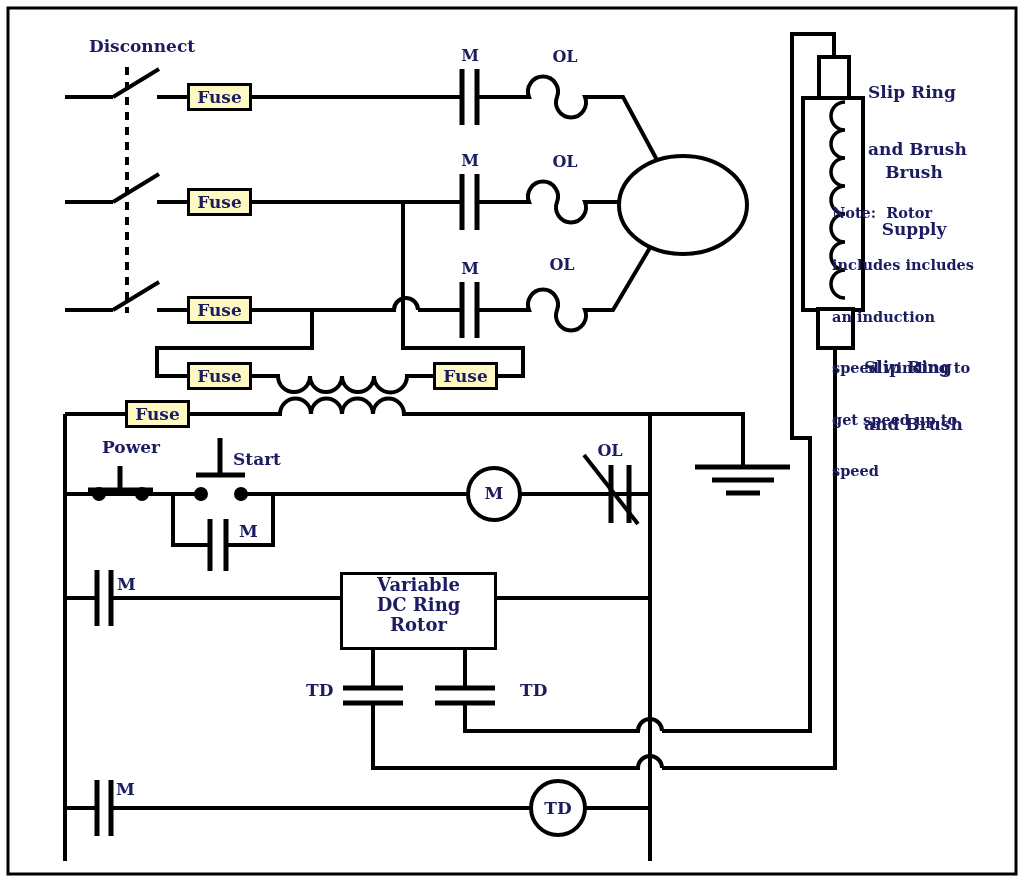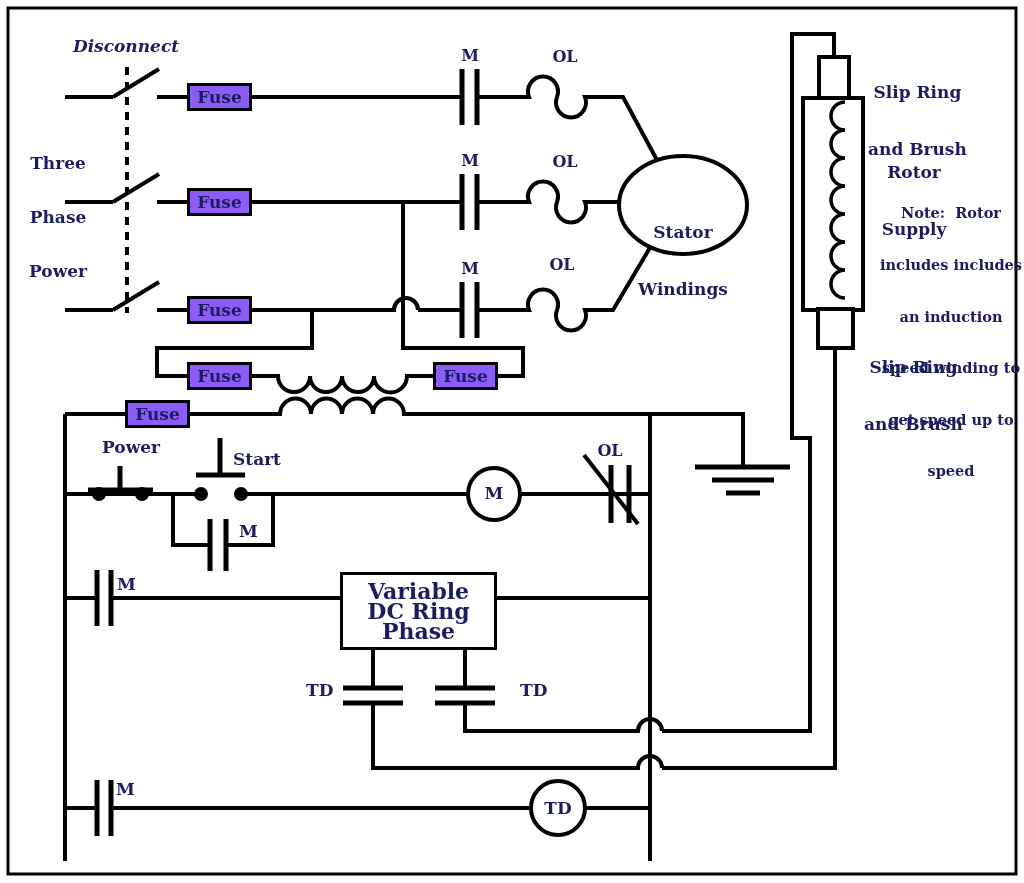--- a/index.html
+++ b/index.html
@@ -3,32 +3,32 @@
 <meta charset="utf-8">
 <style>
   html,body{margin:0;padding:0;background:#fff;}
   #stage{
     position:relative;width:1024px;height:883px;background:#ffffff;
     font-family:"DejaVu Serif","Liberation Serif",serif;overflow:hidden;
   }
   #wires{position:absolute;left:0;top:0;}
   .lbl{
     position:absolute;color:#1c1c60;font-weight:bold;white-space:pre;
-    font-size:17px;line-height:19px;text-align:center;
+    font-size:17px;line-height:19px;
   }
   .ctr{transform:translateX(-50%);text-align:center;}
   .fusebox{
-    position:absolute;width:59px;height:22px;border:3px solid #000;background:#8b5cf6;
+    position:absolute;width:59px;height:22px;border:3px solid #000;background:#fef9c3;
     display:flex;align-items:center;justify-content:center;
     color:#1c1c60;font-weight:bold;font-size:17px;
   }
   .bigbox{
     position:absolute;border:3px solid #000;background:#fff;
-    display:flex;flex-direction:column;align-items:center;justify-content:center;
-    color:#1c1c60;font-weight:bold;font-size:22px;line-height:20px;text-align:center;
+    display:flex;flex-direction:column;align-items:center;justify-content:flex-start;
+    color:#1c1c60;font-weight:bold;font-size:18px;line-height:20px;text-align:center;
   }
   .note{font-size:14.5px;line-height:17.2px;}
 </style>
 </head>
 <body>
 
 <div id="stage">
 
   <svg id="wires" width="1024" height="883" viewBox="0 0 1024 883">
     <g fill="none" stroke="#000" stroke-width="4">
@@ -112,55 +112,46 @@
   <div class="fusebox" style="left:433px;top:362px;">
       <span>Fuse</span>
     </div>
   <div class="fusebox" style="left:125px;top:400px;">
       <span>Fuse</span>
     </div>
 
   <div class="bigbox" style="left:340px;top:572px;width:151px;height:72px;">
     <div>Variable</div>
     <div>DC Ring</div>
-    <div>Phase</div>
+    <div>Rotor</div>
   </div>
 
-  <div class="lbl ctr" style="left:126px;top:37px;font-style:italic;">Disconnect</div>
+  <div class="lbl ctr" style="left:142px;top:37px;">Disconnect</div>
 
-  <div class="lbl ctr" style="left:58px;top:118px;line-height:18px;">
-    <div>Three</div>
-    <div>Phase</div>
-    <div>Power</div>
-  </div>
 
   <div class="lbl ctr" style="left:470px;top:46px;font-size:16px;">M</div>
   <div class="lbl ctr" style="left:470px;top:151px;font-size:16px;">M</div>
   <div class="lbl ctr" style="left:470px;top:259px;font-size:16px;">M</div>
 
   <div class="lbl ctr" style="left:565px;top:47px;font-size:16px;">OL</div>
   <div class="lbl ctr" style="left:565px;top:152px;font-size:16px;">OL</div>
   <div class="lbl ctr" style="left:562px;top:255px;font-size:16px;">OL</div>
 
-  <div class="lbl ctr" style="left:683px;top:185px;">
-    <div>Stator</div>
-    <div>Windings</div>
-  </div>
 
   <div class="lbl" style="left:868px;top:45px;">
     <div>Slip Ring</div>
     <div>and Brush</div>
   </div>
 
   <div class="lbl ctr" style="left:914px;top:125px;">
-    <div>Rotor</div>
+    <div>Brush</div>
     <div>Supply</div>
   </div>
 
-  <div class="lbl note" style="left:880px;top:170px;">
+  <div class="lbl note" style="left:832px;top:170px;">
     <div>Note:  Rotor</div>
     <div>includes includes</div>
     <div>an induction</div>
     <div>speed winding to</div>
     <div>get speed up to</div>
     <div>speed</div>
   </div>
 
   <div class="lbl" style="left:864px;top:320px;">
     <div>Slip Ring</div>

